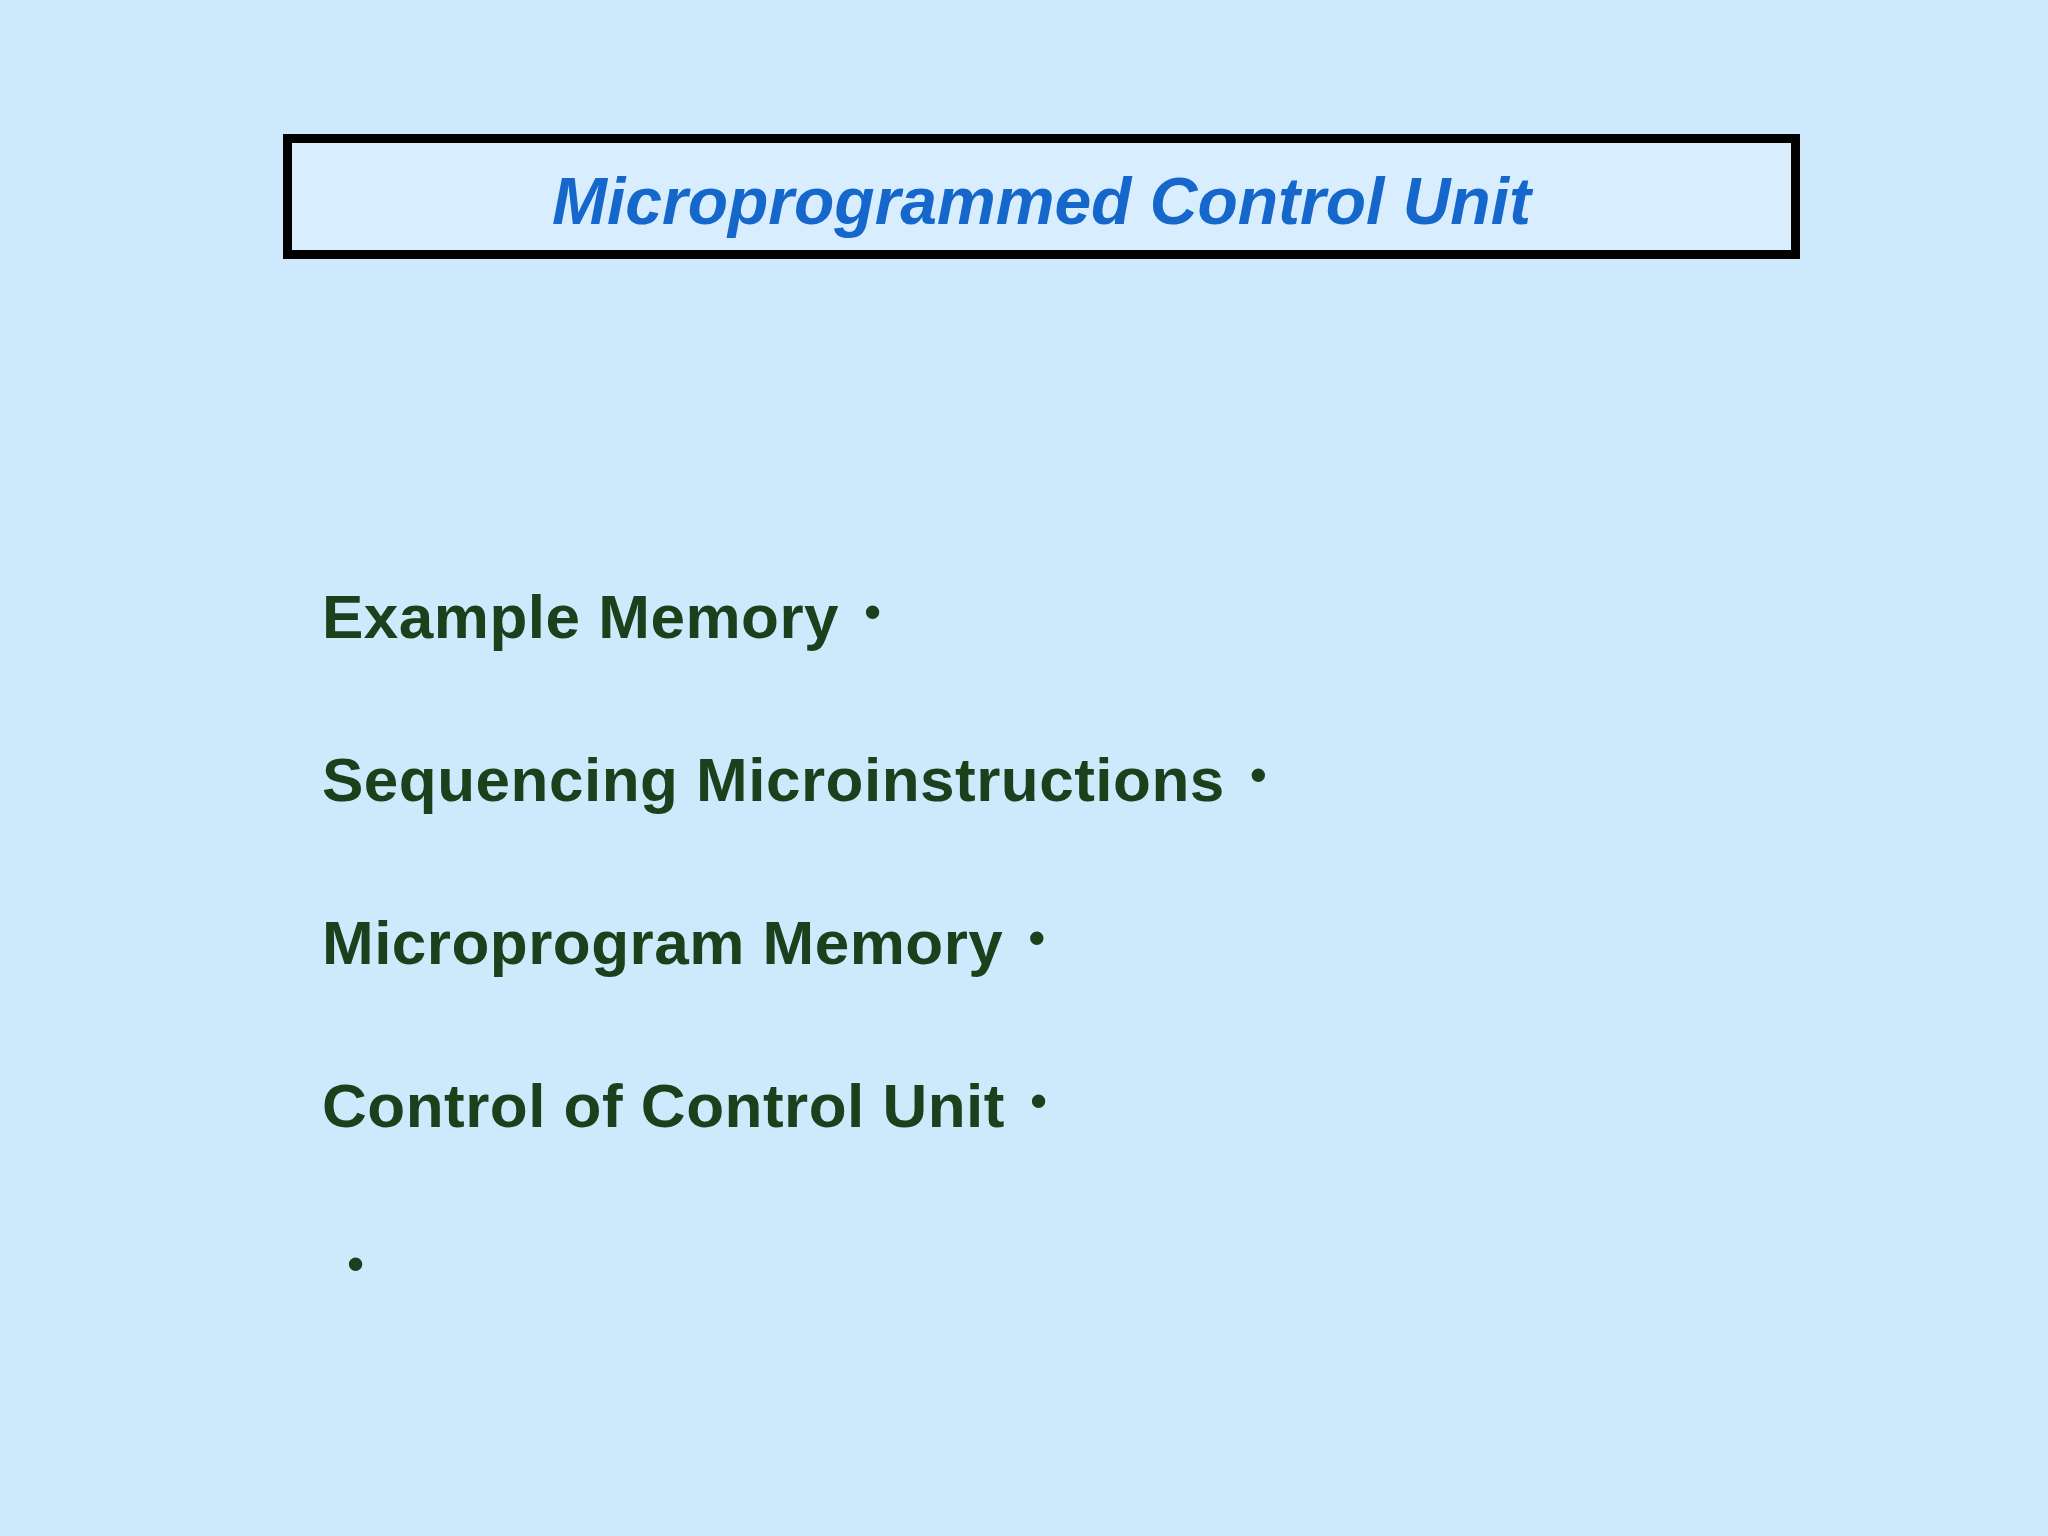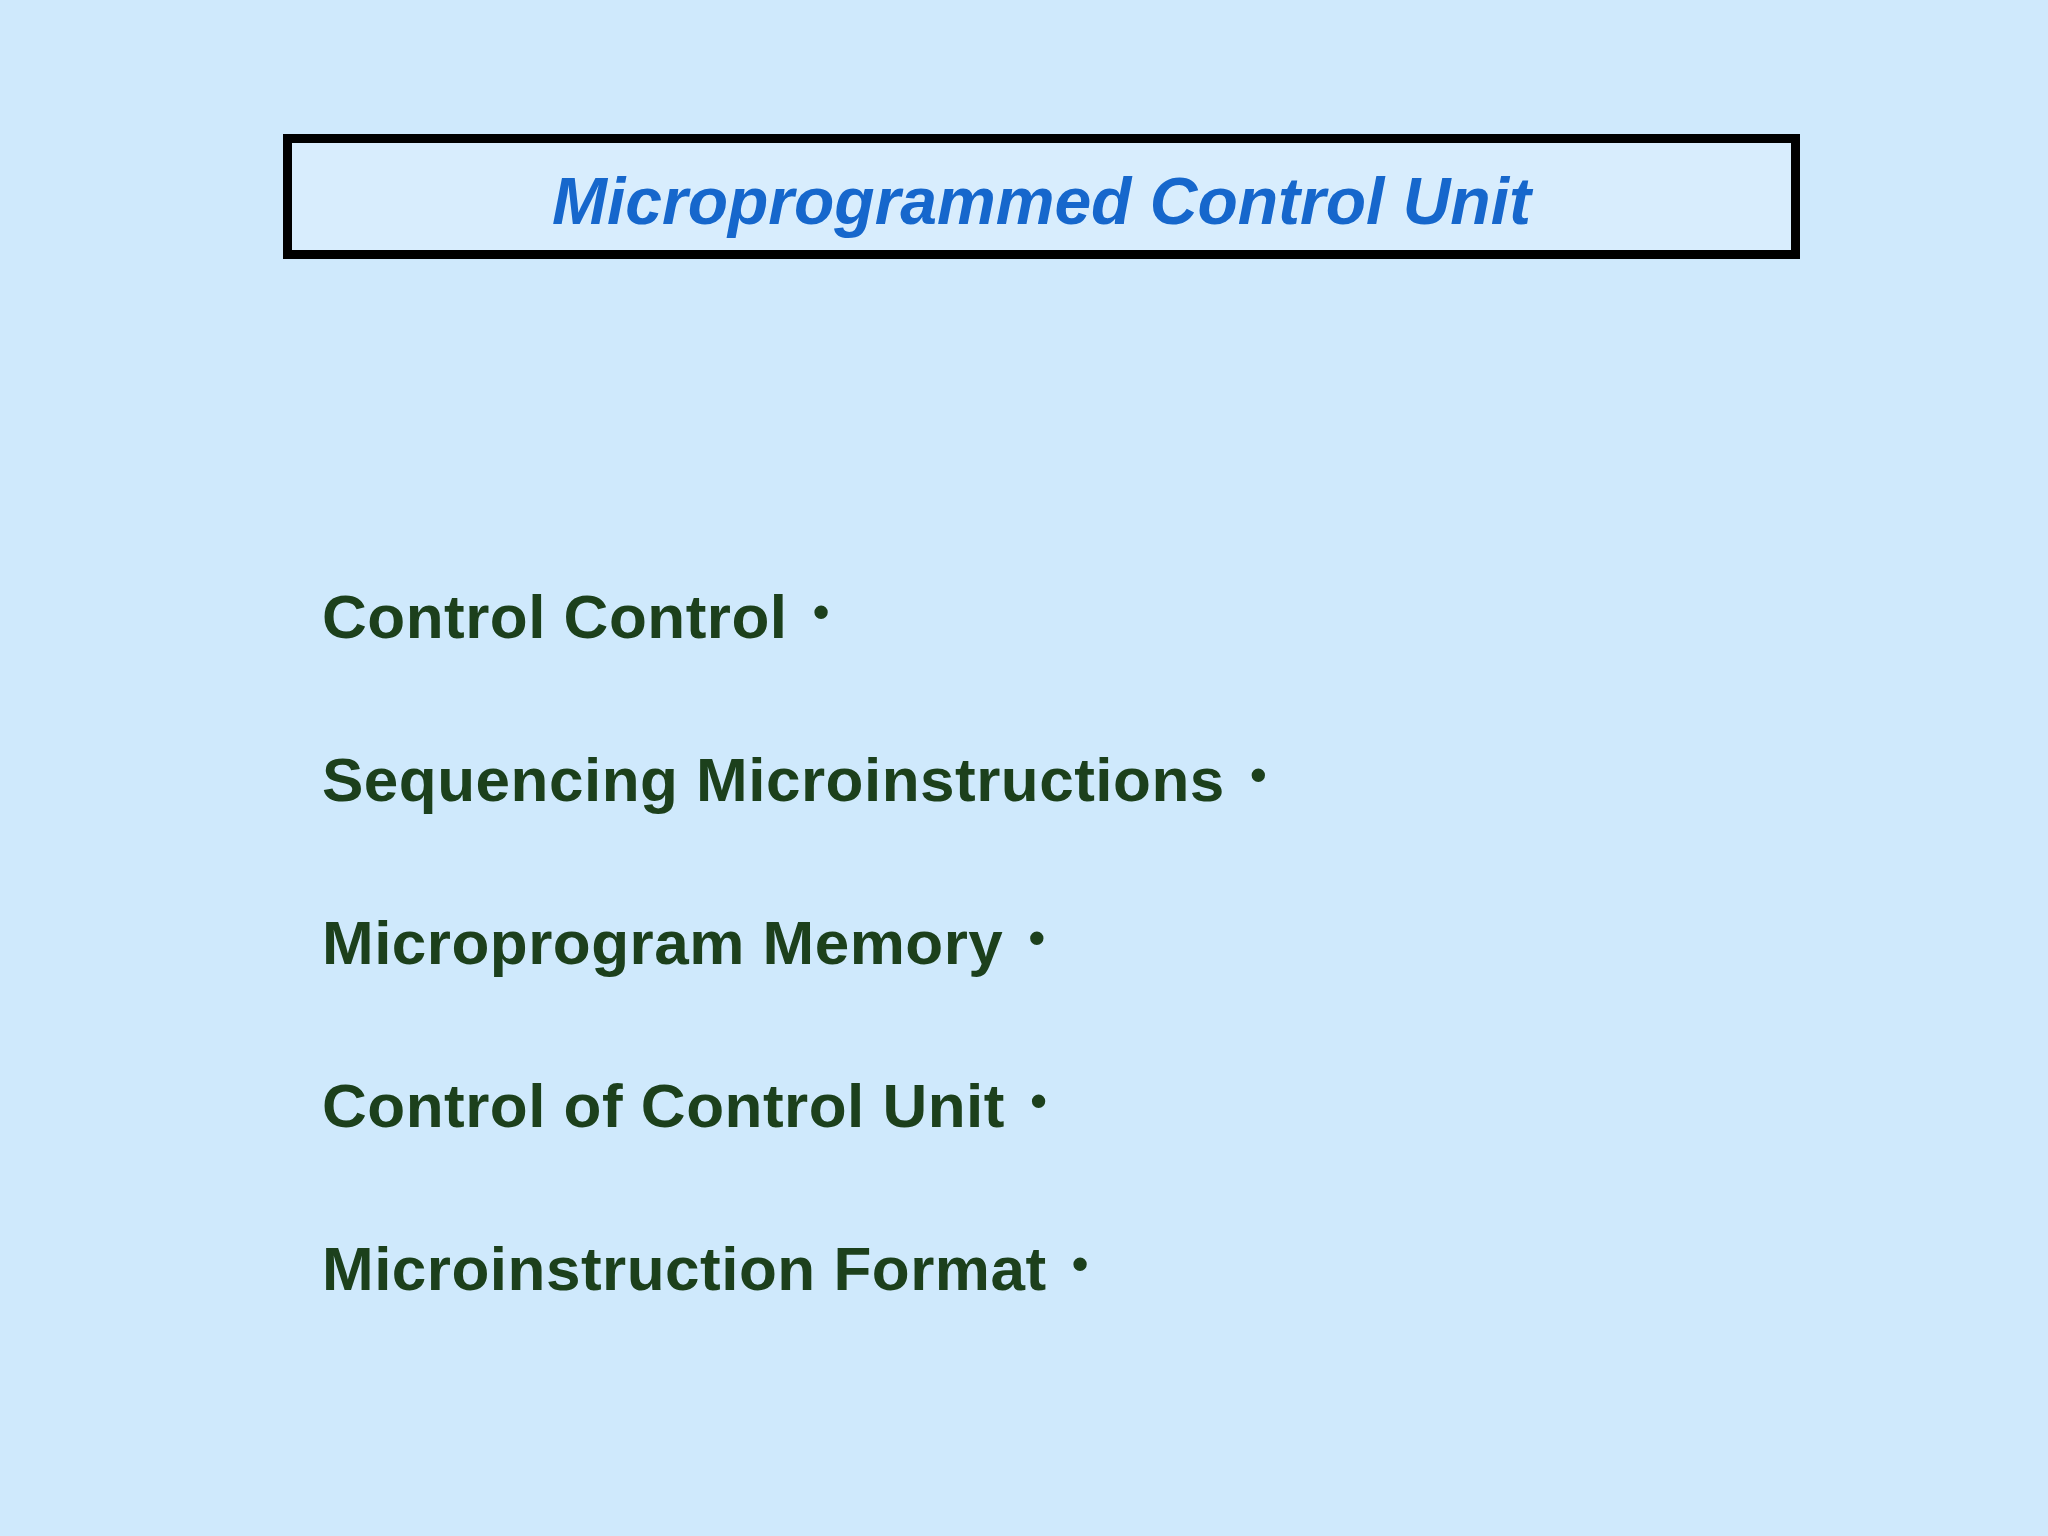--- a/index.html
+++ b/index.html
@@ -78,33 +78,32 @@
 </style>
 </head>
 <body>
 
 <div class="slide">
   <div class="title-box">
     <div class="title">Microprogrammed Control Unit</div>
   </div>
   <div class="bullets" id="bullet-list">
       <div class="bullet-line">
-        <span class="bullet-text">Control Control</span>
+        <span class="bullet-text">Example Memory</span>
         <span class="bullet-dot">•</span>
       </div>
       <div class="bullet-line">
         <span class="bullet-text">Sequencing Microinstructions</span>
         <span class="bullet-dot">•</span>
       </div>
       <div class="bullet-line">
         <span class="bullet-text">Microprogram Memory</span>
         <span class="bullet-dot">•</span>
       </div>
       <div class="bullet-line">
         <span class="bullet-text">Control of Control Unit</span>
         <span class="bullet-dot">•</span>
       </div>
       <div class="bullet-line">
-        <span class="bullet-text">Microinstruction Format</span>
         <span class="bullet-dot">•</span>
       </div>
     </div>
 </div>
 
 </body></html>

